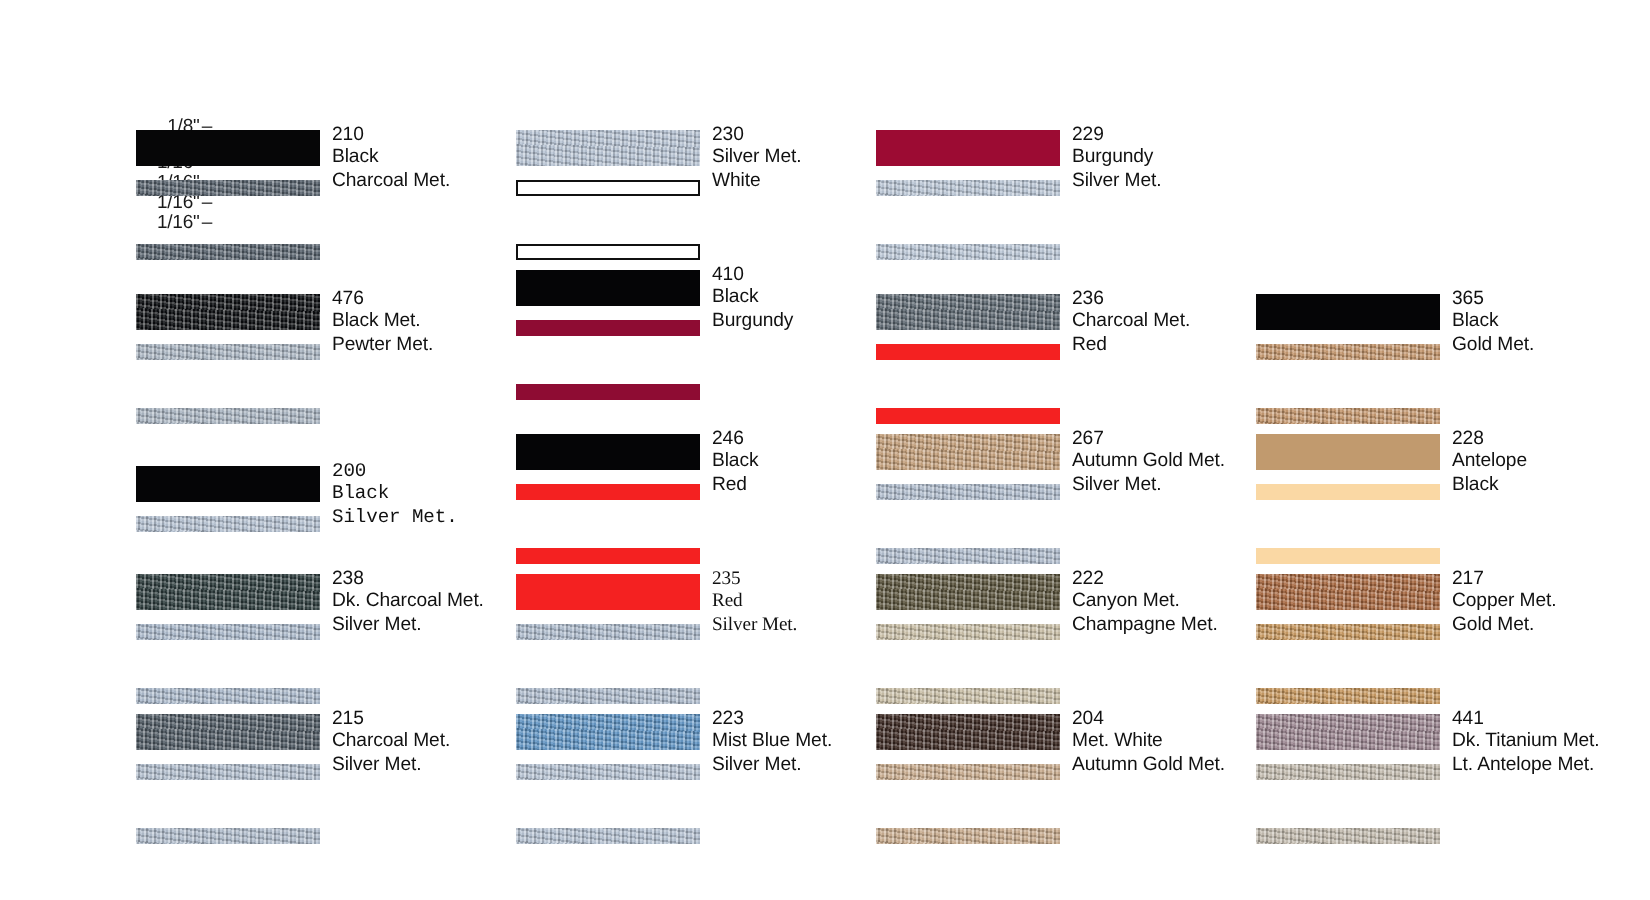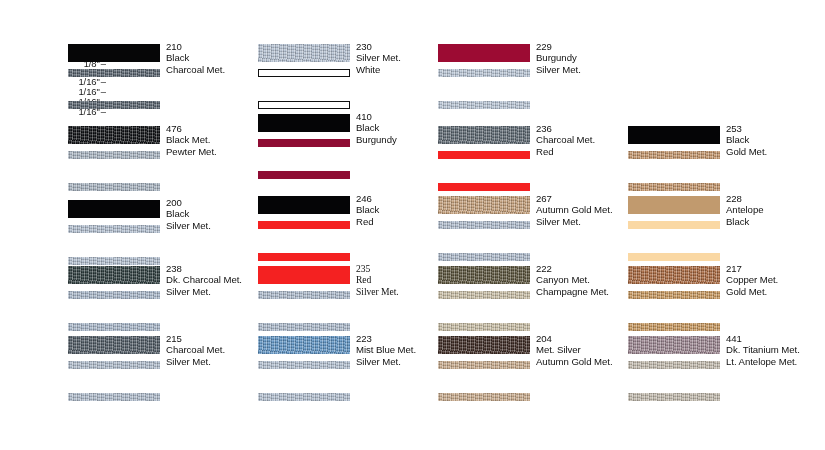--- a/index.html
+++ b/index.html
@@ -42,20 +42,21 @@
   .measure-label .dash {
     display: inline-block;
     margin-left: 1px;
   }
 
   
   .group {
     position: absolute;
     width: 190px;
     height: 62px;
+    margin-top: 21px;
   }
   .stripes {
     position: absolute;
     left: 0;
     top: 0;
     width: 92px;
   }
   .stripe {
     position: absolute;
     left: 0;
@@ -165,26 +166,26 @@
           <div class="lab">Red</div>
         </div>
       </div>
       <div class="group" style="left: 628px; top: 126px;">
         <div class="stripes">
           <div class="stripe" style="top: 0px; height: 18px; background-image: linear-gradient(rgb(5, 5, 6), rgb(5, 5, 6)); background-color: rgb(5, 5, 6);"></div>
           <div class="stripe" style="top: 25px; height: 8px; background-image: repeating-linear-gradient(92deg, rgba(255, 255, 255, 0.3) 0px, rgba(255, 255, 255, 0.3) 1px, rgba(0, 0, 0, 0.16) 1px, rgba(0, 0, 0, 0.16) 2px, rgba(255, 255, 255, 0.1) 2px, rgba(255, 255, 255, 0.1) 3px, rgba(0, 0, 0, 0.05) 3px, rgba(0, 0, 0, 0.05) 4px), repeating-linear-gradient(7deg, rgba(255, 255, 255, 0.22) 0px, rgba(255, 255, 255, 0.22) 1px, rgba(0, 0, 0, 0.14) 1px, rgba(0, 0, 0, 0.14) 2px, rgba(255, 255, 255, 0.06) 2px, rgba(255, 255, 255, 0.06) 3px), linear-gradient(rgb(196, 149, 106), rgb(196, 149, 106)); background-color: rgb(196, 149, 106);"></div>
           <div class="stripe" style="top: 57px; height: 8px; background-image: repeating-linear-gradient(92deg, rgba(255, 255, 255, 0.3) 0px, rgba(255, 255, 255, 0.3) 1px, rgba(0, 0, 0, 0.16) 1px, rgba(0, 0, 0, 0.16) 2px, rgba(255, 255, 255, 0.1) 2px, rgba(255, 255, 255, 0.1) 3px, rgba(0, 0, 0, 0.05) 3px, rgba(0, 0, 0, 0.05) 4px), repeating-linear-gradient(7deg, rgba(255, 255, 255, 0.22) 0px, rgba(255, 255, 255, 0.22) 1px, rgba(0, 0, 0, 0.14) 1px, rgba(0, 0, 0, 0.14) 2px, rgba(255, 255, 255, 0.06) 2px, rgba(255, 255, 255, 0.06) 3px), linear-gradient(rgb(196, 149, 106), rgb(196, 149, 106)); background-color: rgb(196, 149, 106);"></div>
         </div>
         <div class="labels">
-          <div class="lab code">253</div>
+          <div class="lab code">365</div>
           <div class="lab">Black</div>
           <div class="lab">Gold Met.</div>
         </div>
       </div>
-      <div class="group" style="left: 68px; top: 200px;">
+      <div class="group" style="left: 68px; top: 212px; font-family: Liberation Mono, monospace;">
         <div class="stripes">
           <div class="stripe" style="top: 0px; height: 18px; background-image: linear-gradient(rgb(5, 5, 6), rgb(5, 5, 6)); background-color: rgb(5, 5, 6);"></div>
           <div class="stripe" style="top: 25px; height: 8px; background-image: repeating-linear-gradient(92deg, rgba(255, 255, 255, 0.3) 0px, rgba(255, 255, 255, 0.3) 1px, rgba(0, 0, 0, 0.16) 1px, rgba(0, 0, 0, 0.16) 2px, rgba(255, 255, 255, 0.1) 2px, rgba(255, 255, 255, 0.1) 3px, rgba(0, 0, 0, 0.05) 3px, rgba(0, 0, 0, 0.05) 4px), repeating-linear-gradient(7deg, rgba(255, 255, 255, 0.22) 0px, rgba(255, 255, 255, 0.22) 1px, rgba(0, 0, 0, 0.14) 1px, rgba(0, 0, 0, 0.14) 2px, rgba(255, 255, 255, 0.06) 2px, rgba(255, 255, 255, 0.06) 3px), linear-gradient(rgb(179, 192, 209), rgb(179, 192, 209)); background-color: rgb(179, 192, 209);"></div>
           <div class="stripe" style="top: 57px; height: 8px; background-image: repeating-linear-gradient(92deg, rgba(255, 255, 255, 0.3) 0px, rgba(255, 255, 255, 0.3) 1px, rgba(0, 0, 0, 0.16) 1px, rgba(0, 0, 0, 0.16) 2px, rgba(255, 255, 255, 0.1) 2px, rgba(255, 255, 255, 0.1) 3px, rgba(0, 0, 0, 0.05) 3px, rgba(0, 0, 0, 0.05) 4px), repeating-linear-gradient(7deg, rgba(255, 255, 255, 0.22) 0px, rgba(255, 255, 255, 0.22) 1px, rgba(0, 0, 0, 0.14) 1px, rgba(0, 0, 0, 0.14) 2px, rgba(255, 255, 255, 0.06) 2px, rgba(255, 255, 255, 0.06) 3px), linear-gradient(rgb(179, 192, 209), rgb(179, 192, 209)); background-color: rgb(179, 192, 209);"></div>
         </div>
         <div class="labels">
           <div class="lab code">200</div>
           <div class="lab">Black</div>
           <div class="lab">Silver Met.</div>
         </div>
@@ -298,21 +299,21 @@
         </div>
       </div>
       <div class="group" style="left: 438px; top: 336px;">
         <div class="stripes">
           <div class="stripe" style="top: 0px; height: 18px; background-image: repeating-linear-gradient(92deg, rgba(255, 255, 255, 0.3) 0px, rgba(255, 255, 255, 0.3) 1px, rgba(0, 0, 0, 0.16) 1px, rgba(0, 0, 0, 0.16) 2px, rgba(255, 255, 255, 0.1) 2px, rgba(255, 255, 255, 0.1) 3px, rgba(0, 0, 0, 0.05) 3px, rgba(0, 0, 0, 0.05) 4px), repeating-linear-gradient(7deg, rgba(255, 255, 255, 0.22) 0px, rgba(255, 255, 255, 0.22) 1px, rgba(0, 0, 0, 0.14) 1px, rgba(0, 0, 0, 0.14) 2px, rgba(255, 255, 255, 0.06) 2px, rgba(255, 255, 255, 0.06) 3px), linear-gradient(rgb(58, 39, 32), rgb(58, 39, 32)); background-color: rgb(58, 39, 32);"></div>
           <div class="stripe" style="top: 25px; height: 8px; background-image: repeating-linear-gradient(92deg, rgba(255, 255, 255, 0.3) 0px, rgba(255, 255, 255, 0.3) 1px, rgba(0, 0, 0, 0.16) 1px, rgba(0, 0, 0, 0.16) 2px, rgba(255, 255, 255, 0.1) 2px, rgba(255, 255, 255, 0.1) 3px, rgba(0, 0, 0, 0.05) 3px, rgba(0, 0, 0, 0.05) 4px), repeating-linear-gradient(7deg, rgba(255, 255, 255, 0.22) 0px, rgba(255, 255, 255, 0.22) 1px, rgba(0, 0, 0, 0.14) 1px, rgba(0, 0, 0, 0.14) 2px, rgba(255, 255, 255, 0.06) 2px, rgba(255, 255, 255, 0.06) 3px), linear-gradient(rgb(201, 171, 140), rgb(201, 171, 140)); background-color: rgb(201, 171, 140);"></div>
           <div class="stripe" style="top: 57px; height: 8px; background-image: repeating-linear-gradient(92deg, rgba(255, 255, 255, 0.3) 0px, rgba(255, 255, 255, 0.3) 1px, rgba(0, 0, 0, 0.16) 1px, rgba(0, 0, 0, 0.16) 2px, rgba(255, 255, 255, 0.1) 2px, rgba(255, 255, 255, 0.1) 3px, rgba(0, 0, 0, 0.05) 3px, rgba(0, 0, 0, 0.05) 4px), repeating-linear-gradient(7deg, rgba(255, 255, 255, 0.22) 0px, rgba(255, 255, 255, 0.22) 1px, rgba(0, 0, 0, 0.14) 1px, rgba(0, 0, 0, 0.14) 2px, rgba(255, 255, 255, 0.06) 2px, rgba(255, 255, 255, 0.06) 3px), linear-gradient(rgb(201, 171, 140), rgb(201, 171, 140)); background-color: rgb(201, 171, 140);"></div>
         </div>
         <div class="labels">
           <div class="lab code">204</div>
-          <div class="lab">Met. Silver</div>
+          <div class="lab">Met. White</div>
           <div class="lab">Autumn Gold Met.</div>
         </div>
       </div>
       <div class="group" style="left: 628px; top: 336px;">
         <div class="stripes">
           <div class="stripe" style="top: 0px; height: 18px; background-image: repeating-linear-gradient(92deg, rgba(255, 255, 255, 0.3) 0px, rgba(255, 255, 255, 0.3) 1px, rgba(0, 0, 0, 0.16) 1px, rgba(0, 0, 0, 0.16) 2px, rgba(255, 255, 255, 0.1) 2px, rgba(255, 255, 255, 0.1) 3px, rgba(0, 0, 0, 0.05) 3px, rgba(0, 0, 0, 0.05) 4px), repeating-linear-gradient(7deg, rgba(255, 255, 255, 0.22) 0px, rgba(255, 255, 255, 0.22) 1px, rgba(0, 0, 0, 0.14) 1px, rgba(0, 0, 0, 0.14) 2px, rgba(255, 255, 255, 0.06) 2px, rgba(255, 255, 255, 0.06) 3px), linear-gradient(rgb(155, 133, 144), rgb(155, 133, 144)); background-color: rgb(155, 133, 144);"></div>
           <div class="stripe" style="top: 25px; height: 8px; background-image: repeating-linear-gradient(92deg, rgba(255, 255, 255, 0.3) 0px, rgba(255, 255, 255, 0.3) 1px, rgba(0, 0, 0, 0.16) 1px, rgba(0, 0, 0, 0.16) 2px, rgba(255, 255, 255, 0.1) 2px, rgba(255, 255, 255, 0.1) 3px, rgba(0, 0, 0, 0.05) 3px, rgba(0, 0, 0, 0.05) 4px), repeating-linear-gradient(7deg, rgba(255, 255, 255, 0.22) 0px, rgba(255, 255, 255, 0.22) 1px, rgba(0, 0, 0, 0.14) 1px, rgba(0, 0, 0, 0.14) 2px, rgba(255, 255, 255, 0.06) 2px, rgba(255, 255, 255, 0.06) 3px), linear-gradient(rgb(195, 187, 174), rgb(195, 187, 174)); background-color: rgb(195, 187, 174);"></div>
           <div class="stripe" style="top: 57px; height: 8px; background-image: repeating-linear-gradient(92deg, rgba(255, 255, 255, 0.3) 0px, rgba(255, 255, 255, 0.3) 1px, rgba(0, 0, 0, 0.16) 1px, rgba(0, 0, 0, 0.16) 2px, rgba(255, 255, 255, 0.1) 2px, rgba(255, 255, 255, 0.1) 3px, rgba(0, 0, 0, 0.05) 3px, rgba(0, 0, 0, 0.05) 4px), repeating-linear-gradient(7deg, rgba(255, 255, 255, 0.22) 0px, rgba(255, 255, 255, 0.22) 1px, rgba(0, 0, 0, 0.14) 1px, rgba(0, 0, 0, 0.14) 2px, rgba(255, 255, 255, 0.06) 2px, rgba(255, 255, 255, 0.06) 3px), linear-gradient(rgb(195, 187, 174), rgb(195, 187, 174)); background-color: rgb(195, 187, 174);"></div>
         </div>
         <div class="labels">

